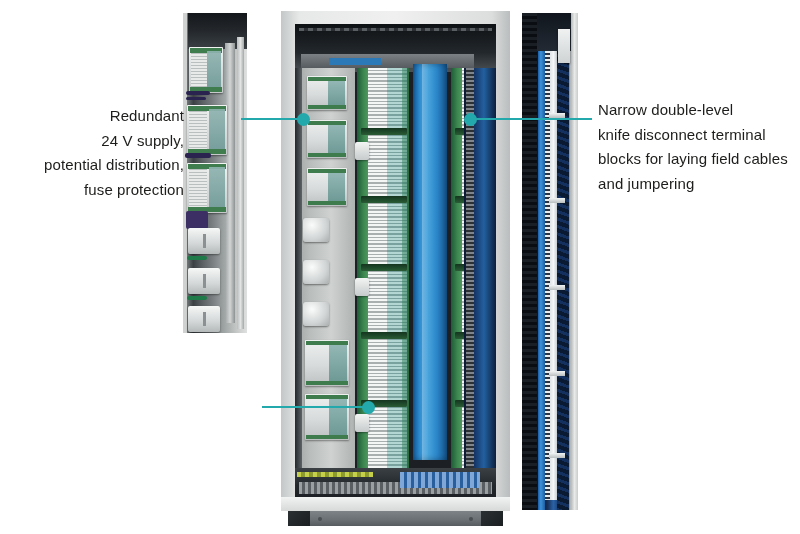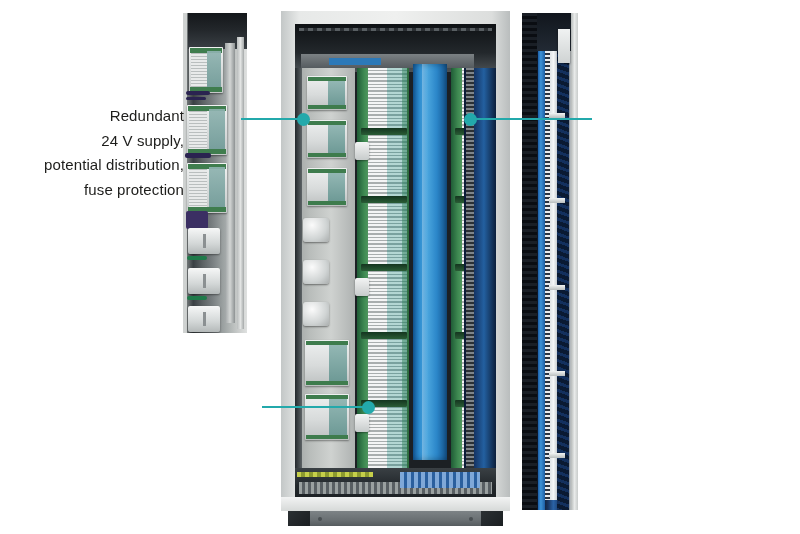--- a/index.html
+++ b/index.html
@@ -332,14 +332,18 @@
 
   <div class="leader" style="left:470px;top:118px;width:122px;"></div>
   <div class="leader-dot" style="left:464px;top:113px;"></div>
 
   <div class="callout right-align" id="callout-supply">Redundant
 24 V supply,
 potential distribution,
 fuse protection</div>
 
 
+  <div class="callout left-align" id="callout-terminals">Narrow double-level
+knife disconnect terminal
+blocks for laying field cables
+and jumpering</div>
 
 </div>
 
 </body></html>

